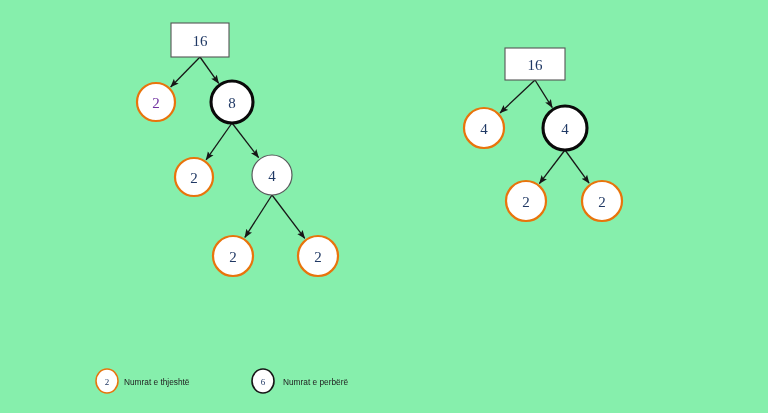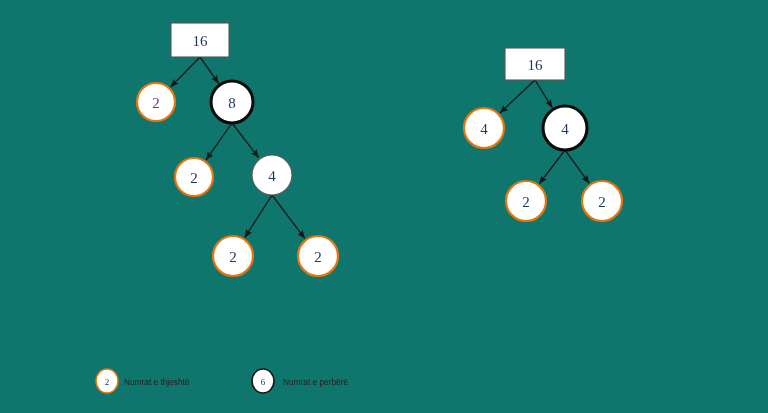--- a/index.html
+++ b/index.html
@@ -10,21 +10,21 @@
   body {
     width: 768px;
     height: 413px;
     overflow: hidden;
     font-family: "Liberation Serif", serif;
   }
   #canvas {
     position: relative;
     width: 768px;
     height: 413px;
-    background: #0f766e;
+    background: #86efac;
   }
   #diagram-svg {
     position: absolute;
     left: 0;
     top: 0;
     width: 768px;
     height: 413px;
   }
   .node-box-rect {
     fill: #ffffff;

